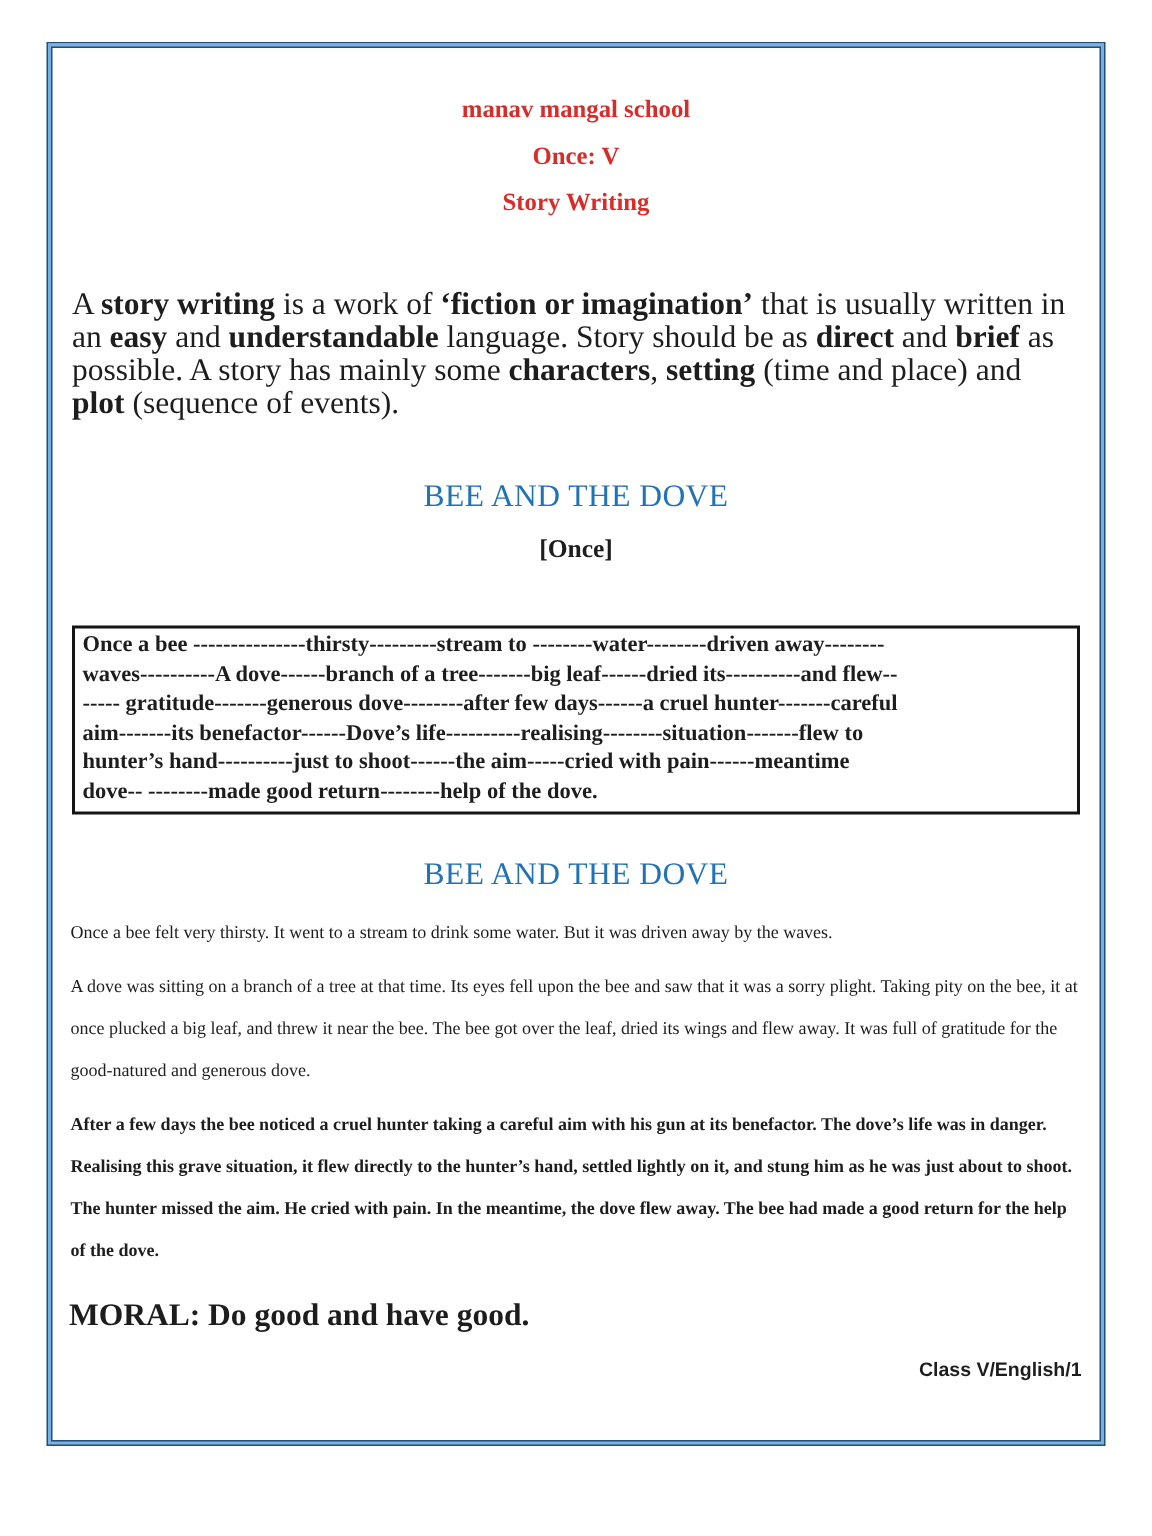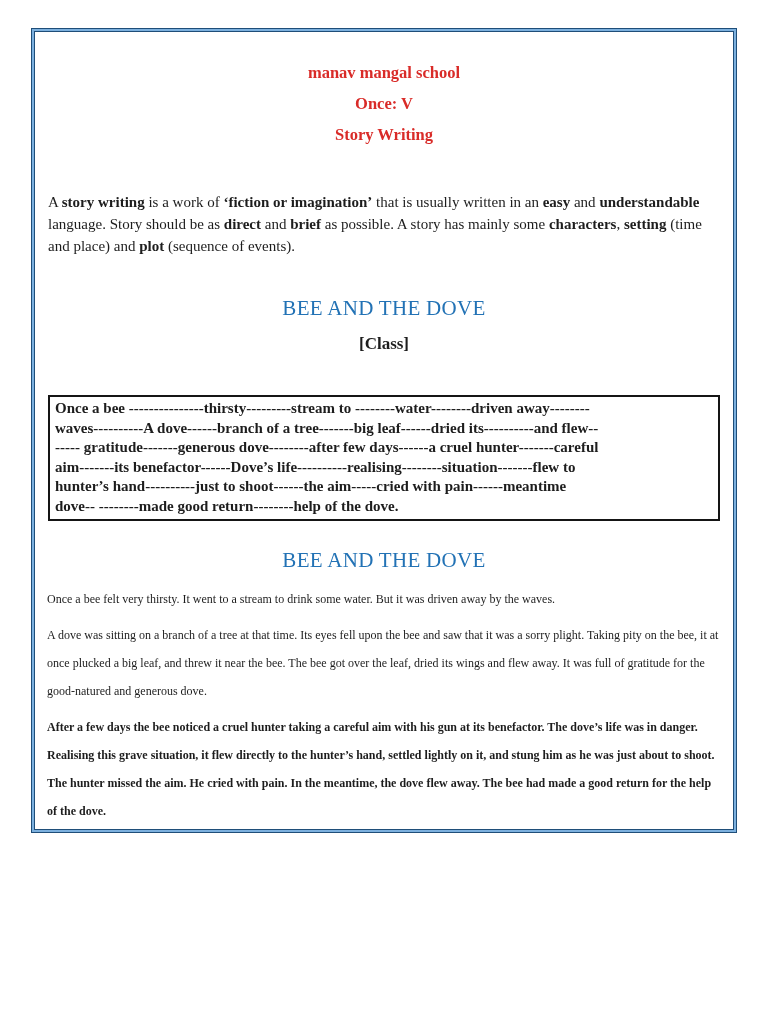--- a/index.html
+++ b/index.html
@@ -14,42 +14,42 @@
   html,body{width:768px;height:1024px;}
   body{
     background:#ffffff;
     font-family:"Liberation Serif","DejaVu Serif",serif;
     color:var(--text);
     position:relative;
     overflow:hidden;
   }
   .doc-frame{
     position:absolute;
-    left:31px; top:28px; width:706px; height:805px;
+    left:31px; top:28px; width:706px; height:936px;
     border:1px solid var(--border_dark);
     box-shadow: inset 0 0 0 2px var(--border_light), inset 0 0 0 3px var(--border_dark);
     background:#ffffff;
   }
   .doc-content{
     position:absolute;
     left:3px; top:3px; right:3px; bottom:3px;
     padding:0 11px;
     overflow:hidden;
   }
   .header{ margin-top:25px; }
   .hdr-line{
     text-align:center;
     color:var(--heading_red);
     font-weight:bold;
     font-size:16.5px;
     line-height:31px;
   }
   .intro{
     margin-top:41px;
-    font-size:15px;
+    font-size:21px;
     line-height:22px;
     padding:0 2px;
   }
   .blue-heading{
     text-align:center;
     color:var(--heading_blue);
     font-weight:normal;
     font-size:21px;
     letter-spacing:0.3px;
   }
@@ -100,21 +100,21 @@
     <div class="header">
       <div class="hdr-line">manav mangal school</div>
       <div class="hdr-line">Once: V</div>
       <div class="hdr-line">Story Writing</div>
     </div>
 
     <div class="intro"><span> A </span><b>story writing</b><span> is a work of </span><b>‘fiction or imagination’</b><span> that is usually written in an </span><b>easy</b><span> and </span><b>understandable</b><span> language. Story should be as </span><b>direct</b><span> and </span><b>brief</b><span> as possible. A story has mainly some </span><b>characters</b><span>, </span><b>setting</b><span> (time and place) and </span><b>plot</b><span> (sequence of events).</span></div>
 
     <div class="blue-heading heading-1">BEE AND THE DOVE</div>
 
-    <div class="hints-label">[Class]</div>
+    <div class="hints-label">[Once]</div>
 
     <div class="hints-box">
         <div>Once a bee ---------------thirsty---------stream to --------water--------driven away--------</div>
         <div>waves----------A dove------branch of a tree-------big leaf------dried its----------and flew--</div>
         <div>----- gratitude-------generous dove--------after few days------a cruel hunter-------careful</div>
         <div>aim-------its benefactor------Dove’s life----------realising--------situation-------flew to</div>
         <div>hunter’s hand----------just to shoot------the aim-----cried with pain------meantime</div>
         <div>dove-- --------made good return--------help of the dove.</div>
       </div>
 

